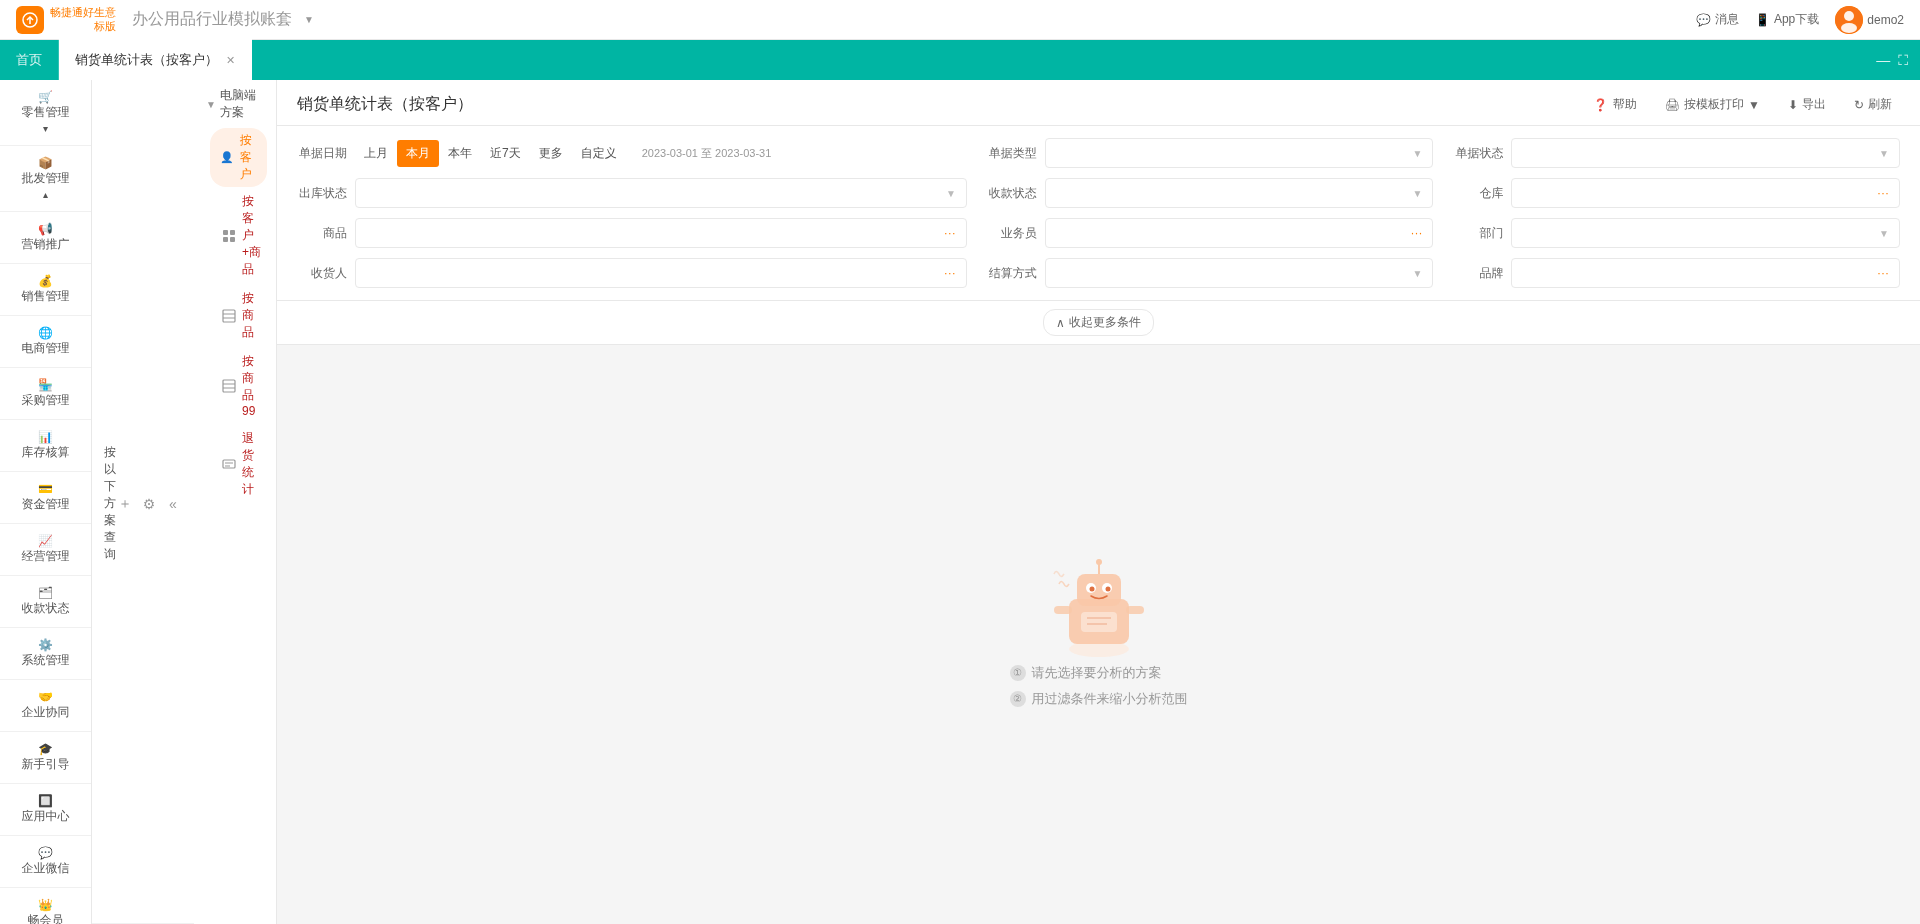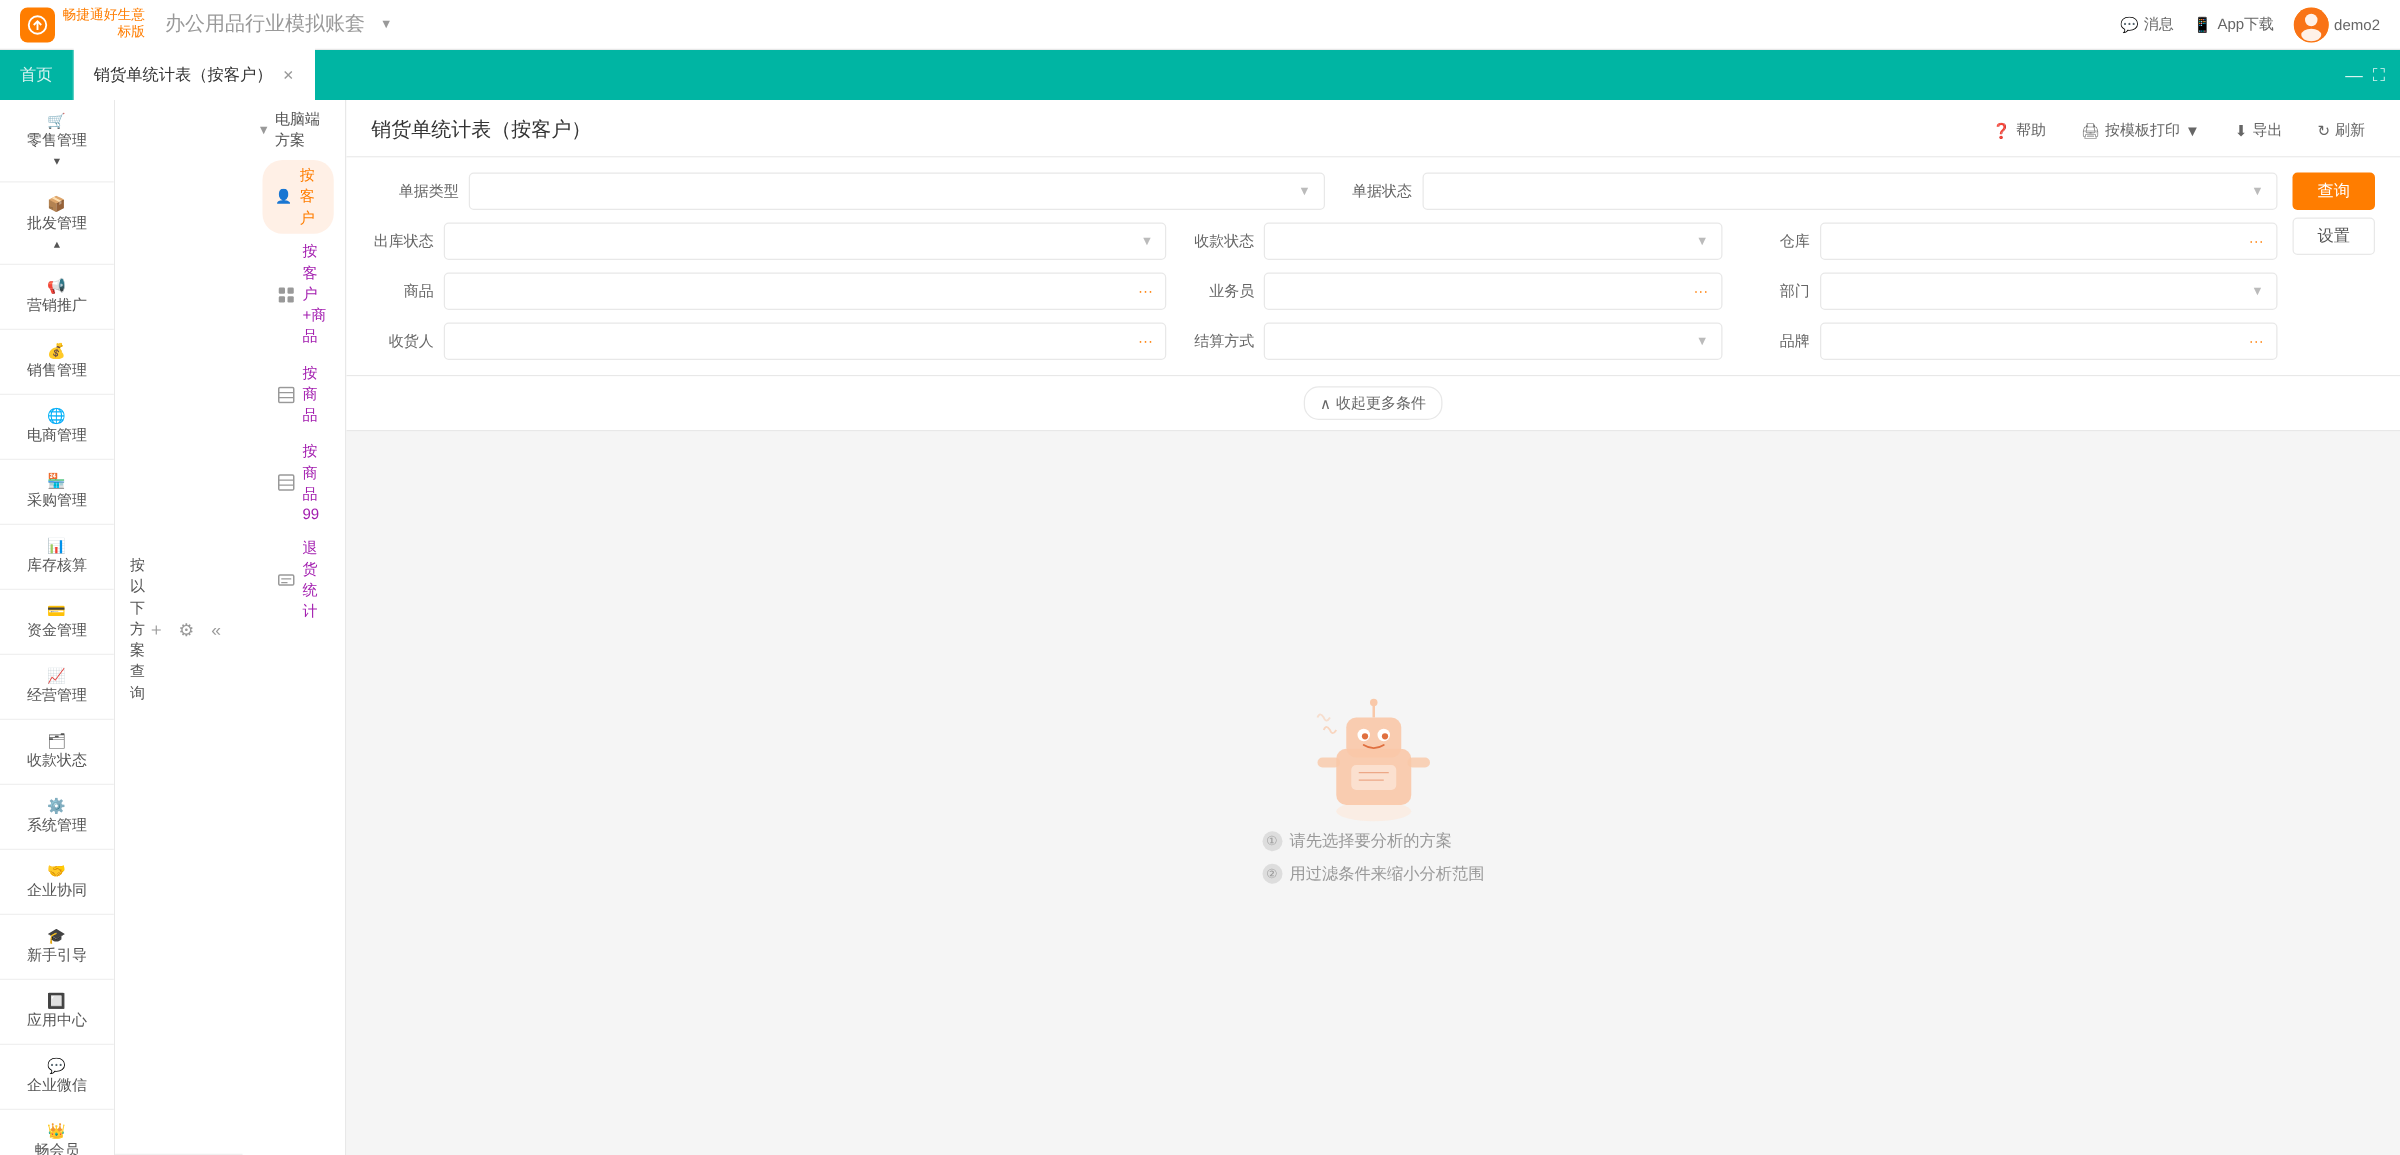--- a/index.html
+++ b/index.html
@@ -205,21 +205,21 @@
       color: #999;
     }
     .scheme-items {
       padding-left: 8px;
     }
     .scheme-item {
       display: flex;
       align-items: center;
       padding: 6px 12px 6px 20px;
       font-size: 12px;
-      color: #a21caf;
+      color: #b91c1c;
       cursor: pointer;
       gap: 6px;
     }
     .scheme-item.active {
       background: #fff0e6;
       color: #ff7d00;
       border-radius: 16px;
       margin: 0 8px;
       padding: 4px 10px;
     }
@@ -670,20 +670,32 @@
           <span>刷新</span>
         </div>
       </div>
     </div>
 
     <div class="filter-panel">
       <div style="display:flex;gap:0;">
         <div class="filter-rows-wrapper">
 
           <div class="filter-row">
+            <div class="filter-item" style="flex:1.5;">
+              <span class="filter-label">单据日期</span>
+              <div class="date-tabs">
+                <span class="date-tab">上月</span>
+                <span class="date-tab active">本月</span>
+                <span class="date-tab">本年</span>
+                <span class="date-tab">近7天</span>
+                <span class="date-tab">更多</span>
+                <span class="date-tab">自定义</span>
+              </div>
+              <span class="date-range">2023-03-01 至 2023-03-31</span>
+            </div>
             <div class="filter-divider"></div>
             <div class="filter-item">
               <span class="filter-label">单据类型</span>
               <div class="filter-control">
                 <span class="placeholder"></span>
                 <span class="caret">▼</span>
               </div>
             </div>
             <div class="filter-divider"></div>
             <div class="filter-item">
@@ -768,24 +780,20 @@
               <span class="filter-label">品牌</span>
               <div class="filter-control">
                 <span class="placeholder"></span>
                 <span class="ellipsis-btn">···</span>
               </div>
             </div>
           </div>
 
         </div>
 
-        <div class="filter-action-col">
-          <button class="btn-query">查询</button>
-          <button class="btn-settings">设置</button>
-        </div>
       </div>
     </div>
 
     <div class="collapse-bar">
       <div class="collapse-btn">
         <span>∧</span>
         <span>收起更多条件</span>
       </div>
     </div>
 

